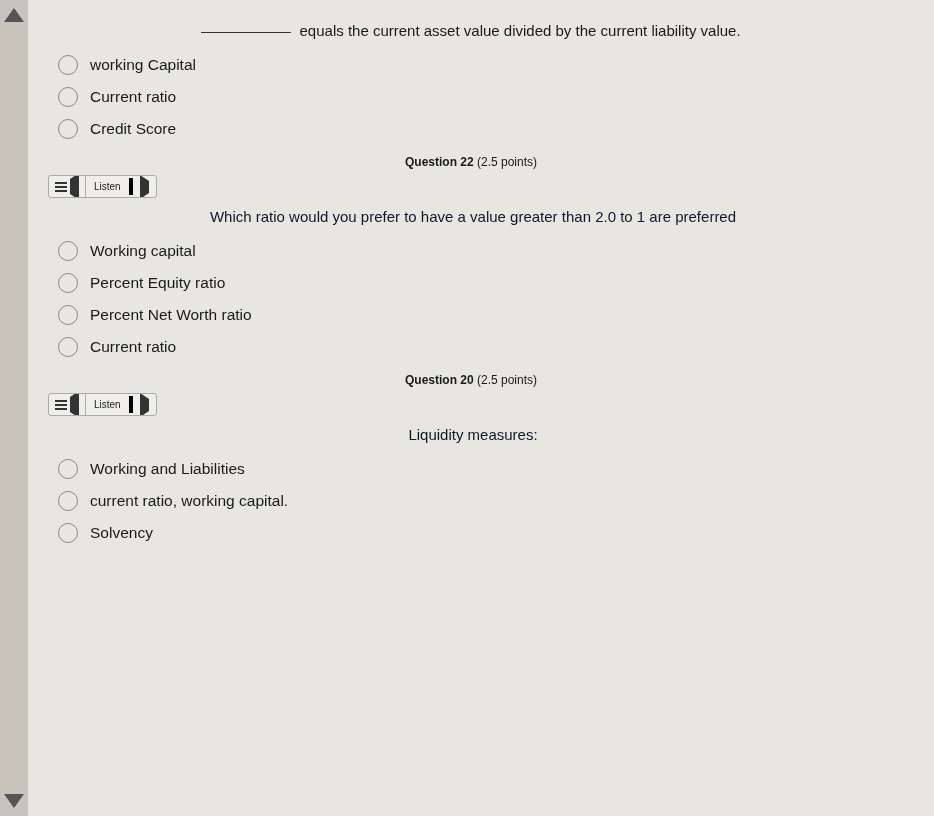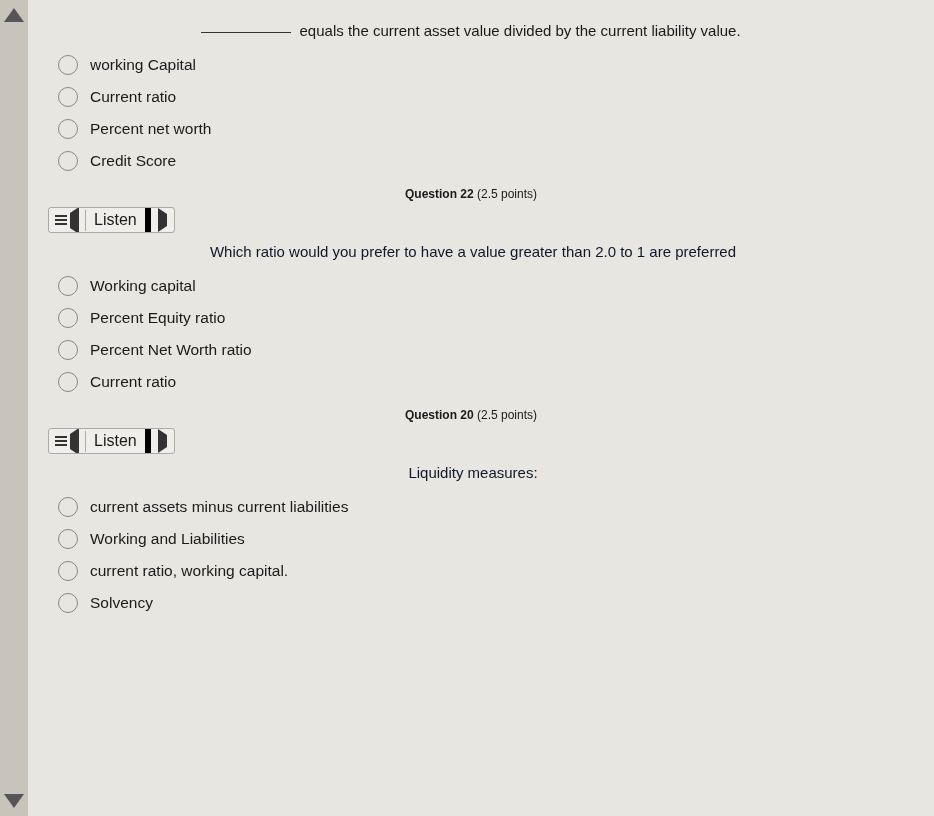--- a/index.html
+++ b/index.html
@@ -122,23 +122,23 @@
       flex-direction: column;
       gap: 2px;
     }
     .listen-icon .line {
       width: 12px;
       height: 2px;
       background: #333;
     }
     .listen-text {
       padding: 3px 8px;
-      font-size: 16px;
+      font-size: 10px;
       cursor: pointer;
-      border-right: 6px solid #000000;
+      border-right: 4px solid #000000;
     }
     .listen-play {
       padding: 3px 7px;
       font-size: 11px;
       cursor: pointer;
     }
     .play-triangle {
       width: 0;
       height: 0;
       border-top: 6px solid transparent;
@@ -178,24 +178,20 @@
       <li>
         <span class="radio-circle"></span>
         <span>working Capital</span>
       </li>
       <li>
         <span class="radio-circle"></span>
         <span>Current ratio</span>
       </li>
       <li>
         <span class="radio-circle"></span>
-        <span>Percent net worth</span>
-      </li>
-      <li>
-        <span class="radio-circle"></span>
         <span>Credit Score</span>
       </li>
     </ul>
 
     <div class="question-header">
       <span>Question 22</span>
       <span class="points">(2.5 points)</span>
     </div>
     <div class="listen-bar">
       <div class="listen-btn">
@@ -256,24 +252,20 @@
         <span class="listen-play">
           <span class="play-triangle"></span>
         </span>
       </div>
     </div>
     <p class="question-text">Liquidity measures:</p>
 
     <ul class="options-list">
       <li>
         <span class="radio-circle"></span>
-        <span>current assets minus current liabilities</span>
-      </li>
-      <li>
-        <span class="radio-circle"></span>
         <span>Working and Liabilities</span>
       </li>
       <li>
         <span class="radio-circle"></span>
         <span>current ratio, working capital.</span>
       </li>
       <li>
         <span class="radio-circle"></span>
         <span>Solvency</span>
       </li>

